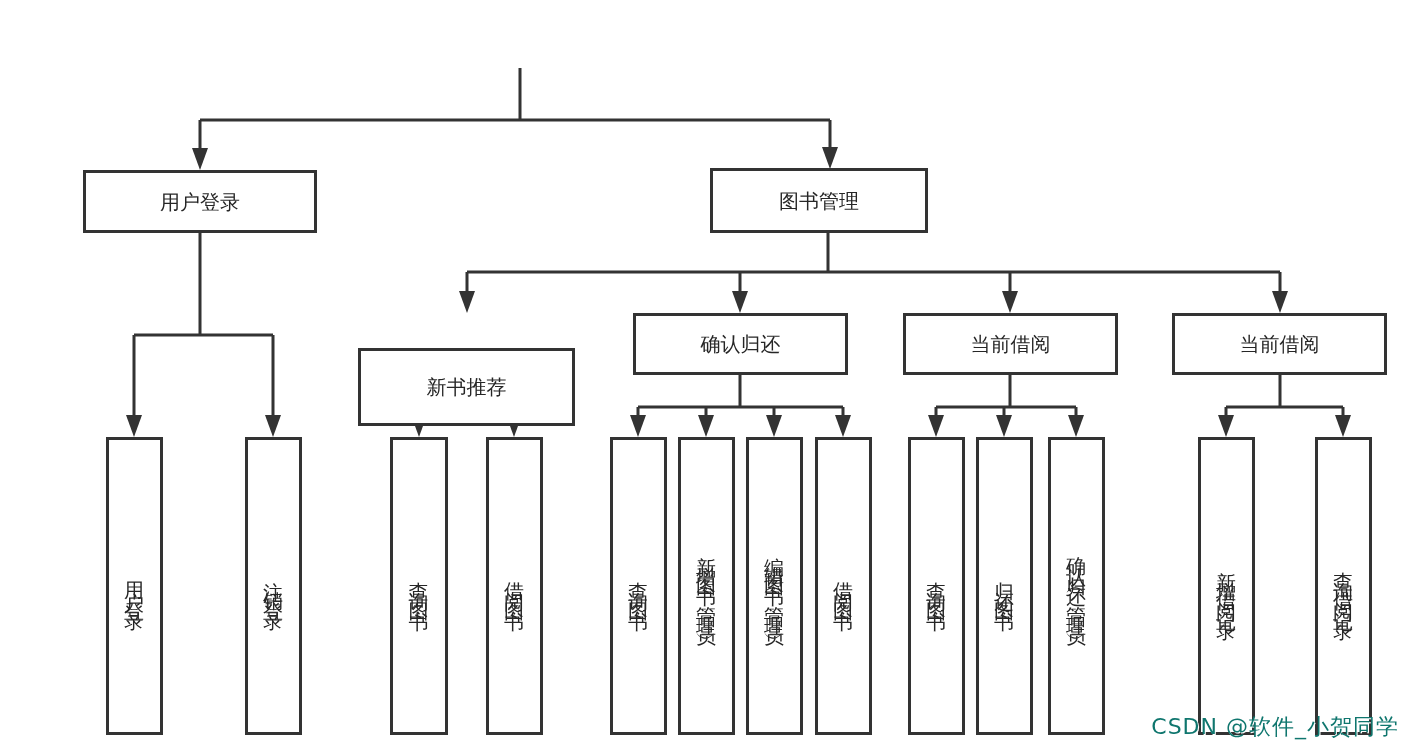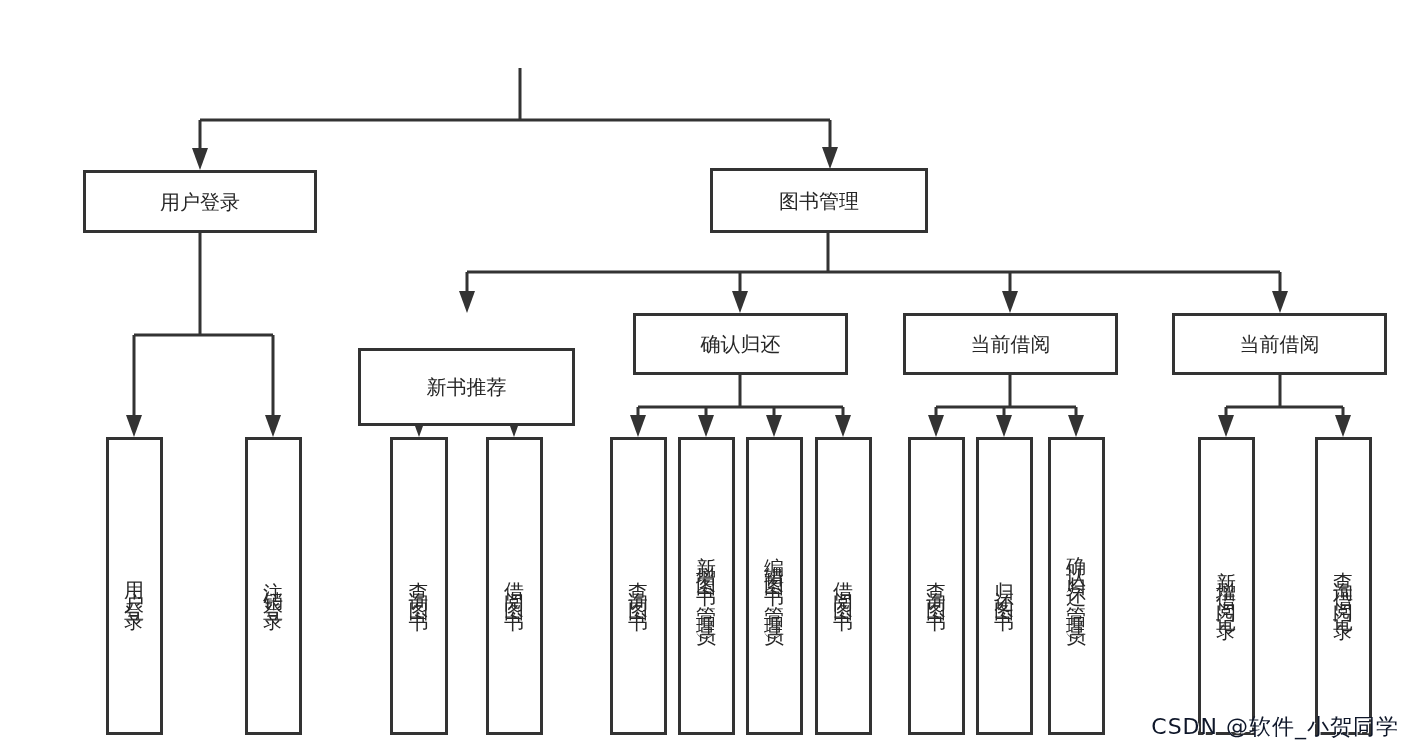--- a/index.html
+++ b/index.html
@@ -18,21 +18,21 @@
   .vbox span{
     display:block;
     writing-mode:vertical-rl;
     text-orientation:mixed;
     letter-spacing:10px;
     line-height:1;
     white-space:nowrap;
   }
   .watermark{
     position:absolute;z-index:2;right:6px;bottom:5px;
-    font-size:22px;color:#0f172a;letter-spacing:1px;
+    font-size:22px;color:#0f766e;letter-spacing:1px;
     text-shadow:1px 1px 0 #ffffff;
   }
 </style>
 </head>
 <body>
 
 <div class="stage">
 
   <svg class="wires" width="1405" height="747" viewBox="0 0 1405 747">
     <g stroke="#333333" stroke-width="3" fill="none">

